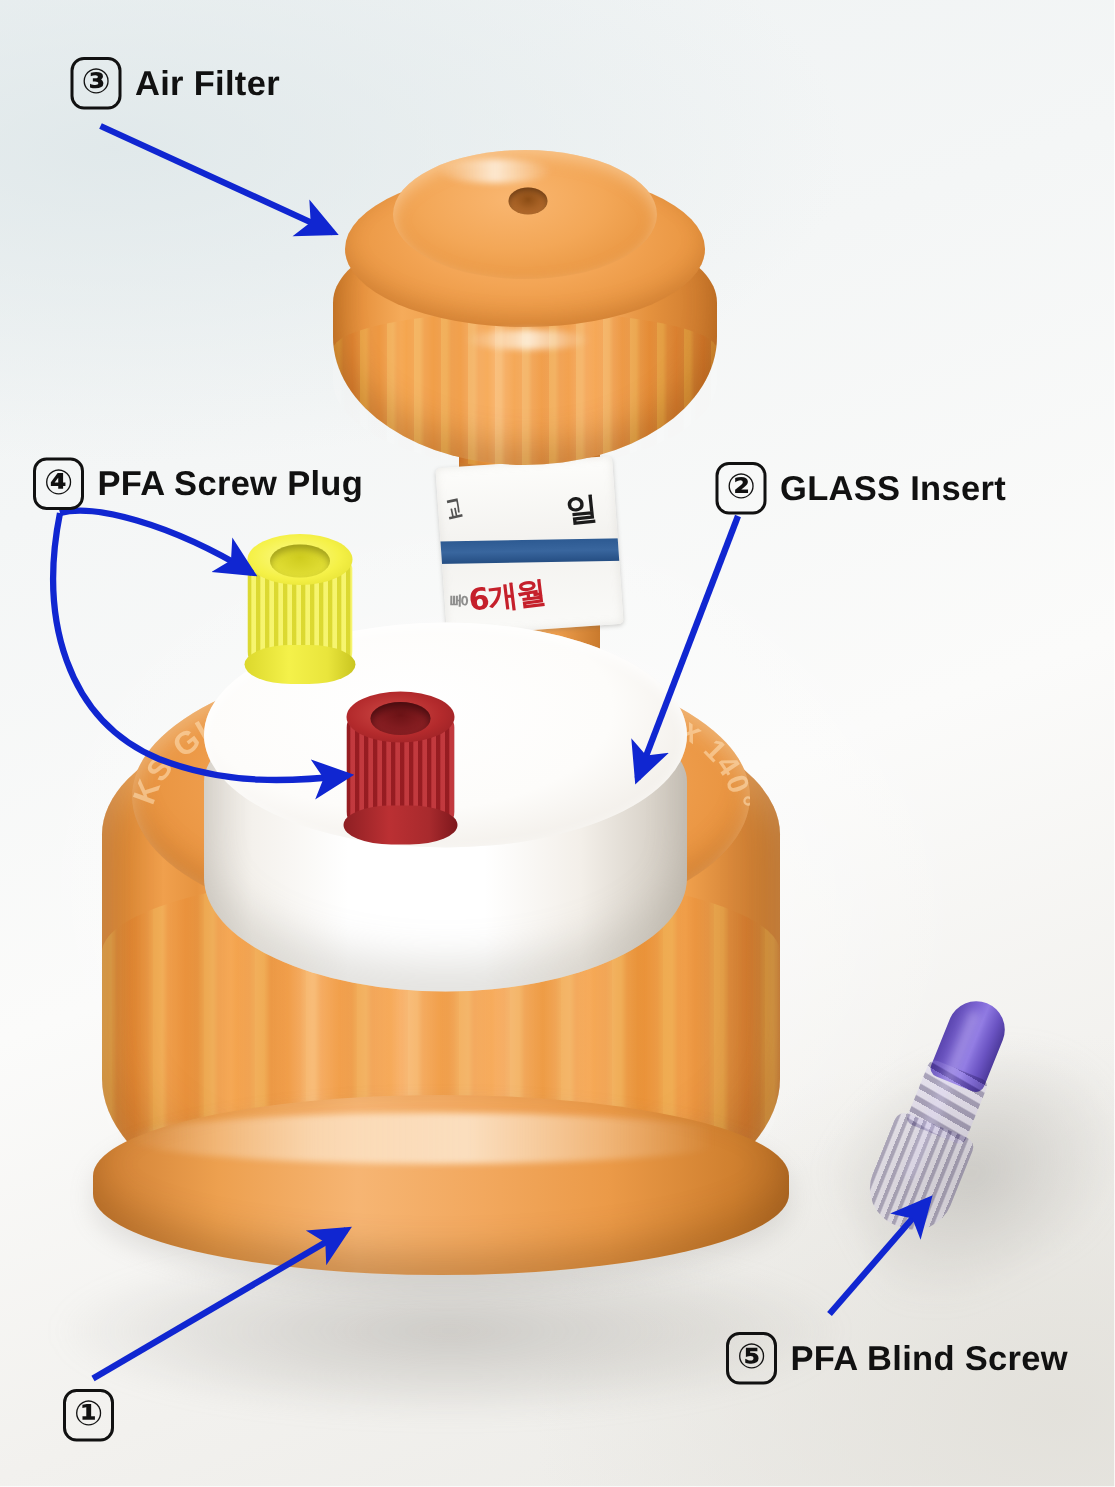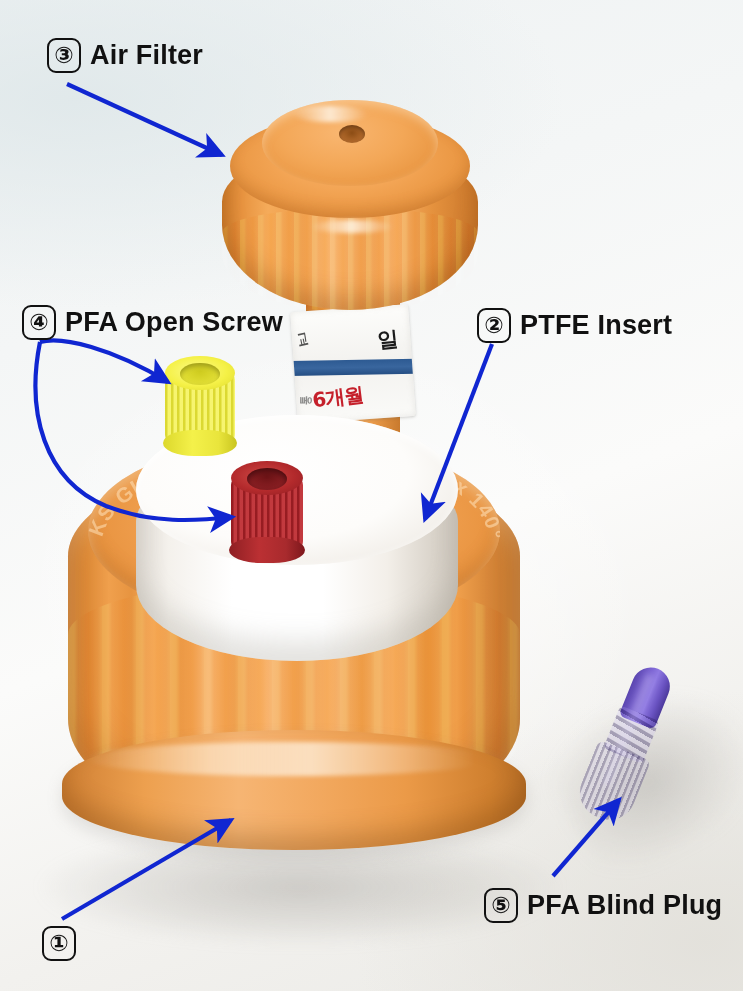--- a/index.html
+++ b/index.html
@@ -338,21 +338,21 @@
     border-radius: 9px;
     font-size: 23px;
     font-weight: 700;
     color: #111;
     font-family: "DejaVu Sans", sans-serif;
     line-height: 1;
     padding-bottom: 1px;
     background: transparent;
   }
   .callout-text {
-    font-size: 27px;
+    font-size: 23px;
     font-weight: 700;
     color: #111;
     font-family: "Liberation Sans", sans-serif;
     letter-spacing: 0.2px;
   }
 
   .c-air    { left: 47px;  top: 38px; }
   .c-open   { left: 22px;  top: 305px; }
   .c-ptfe   { left: 477px; top: 308px; }
   .c-blind  { left: 484px; top: 888px; }
@@ -460,30 +460,30 @@
     <line x1="62" y1="919" x2="231" y2="820" stroke="#1026d1" stroke-width="4.2" marker-end="url(#ah)"></line>
   </svg>
 
   <div class="callout c-air">
     <span class="num-badge">③</span>
     <span class="callout-text">Air Filter</span>
   </div>
 
   <div class="callout c-open">
     <span class="num-badge">④</span>
-    <span class="callout-text">PFA Open Screw</span>
+    <span class="callout-text">PFA Screw Plug</span>
   </div>
 
   <div class="callout c-ptfe">
     <span class="num-badge">②</span>
-    <span class="callout-text">PTFE Insert</span>
+    <span class="callout-text">GLASS Insert</span>
   </div>
 
   <div class="callout c-blind">
     <span class="num-badge">⑤</span>
-    <span class="callout-text">PFA Blind Plug</span>
+    <span class="callout-text">PFA Blind Screw</span>
   </div>
 
   <div class="callout c-ppg">
     <span class="num-badge">①</span>
   </div>
 
 </div>
 
 </body></html>

